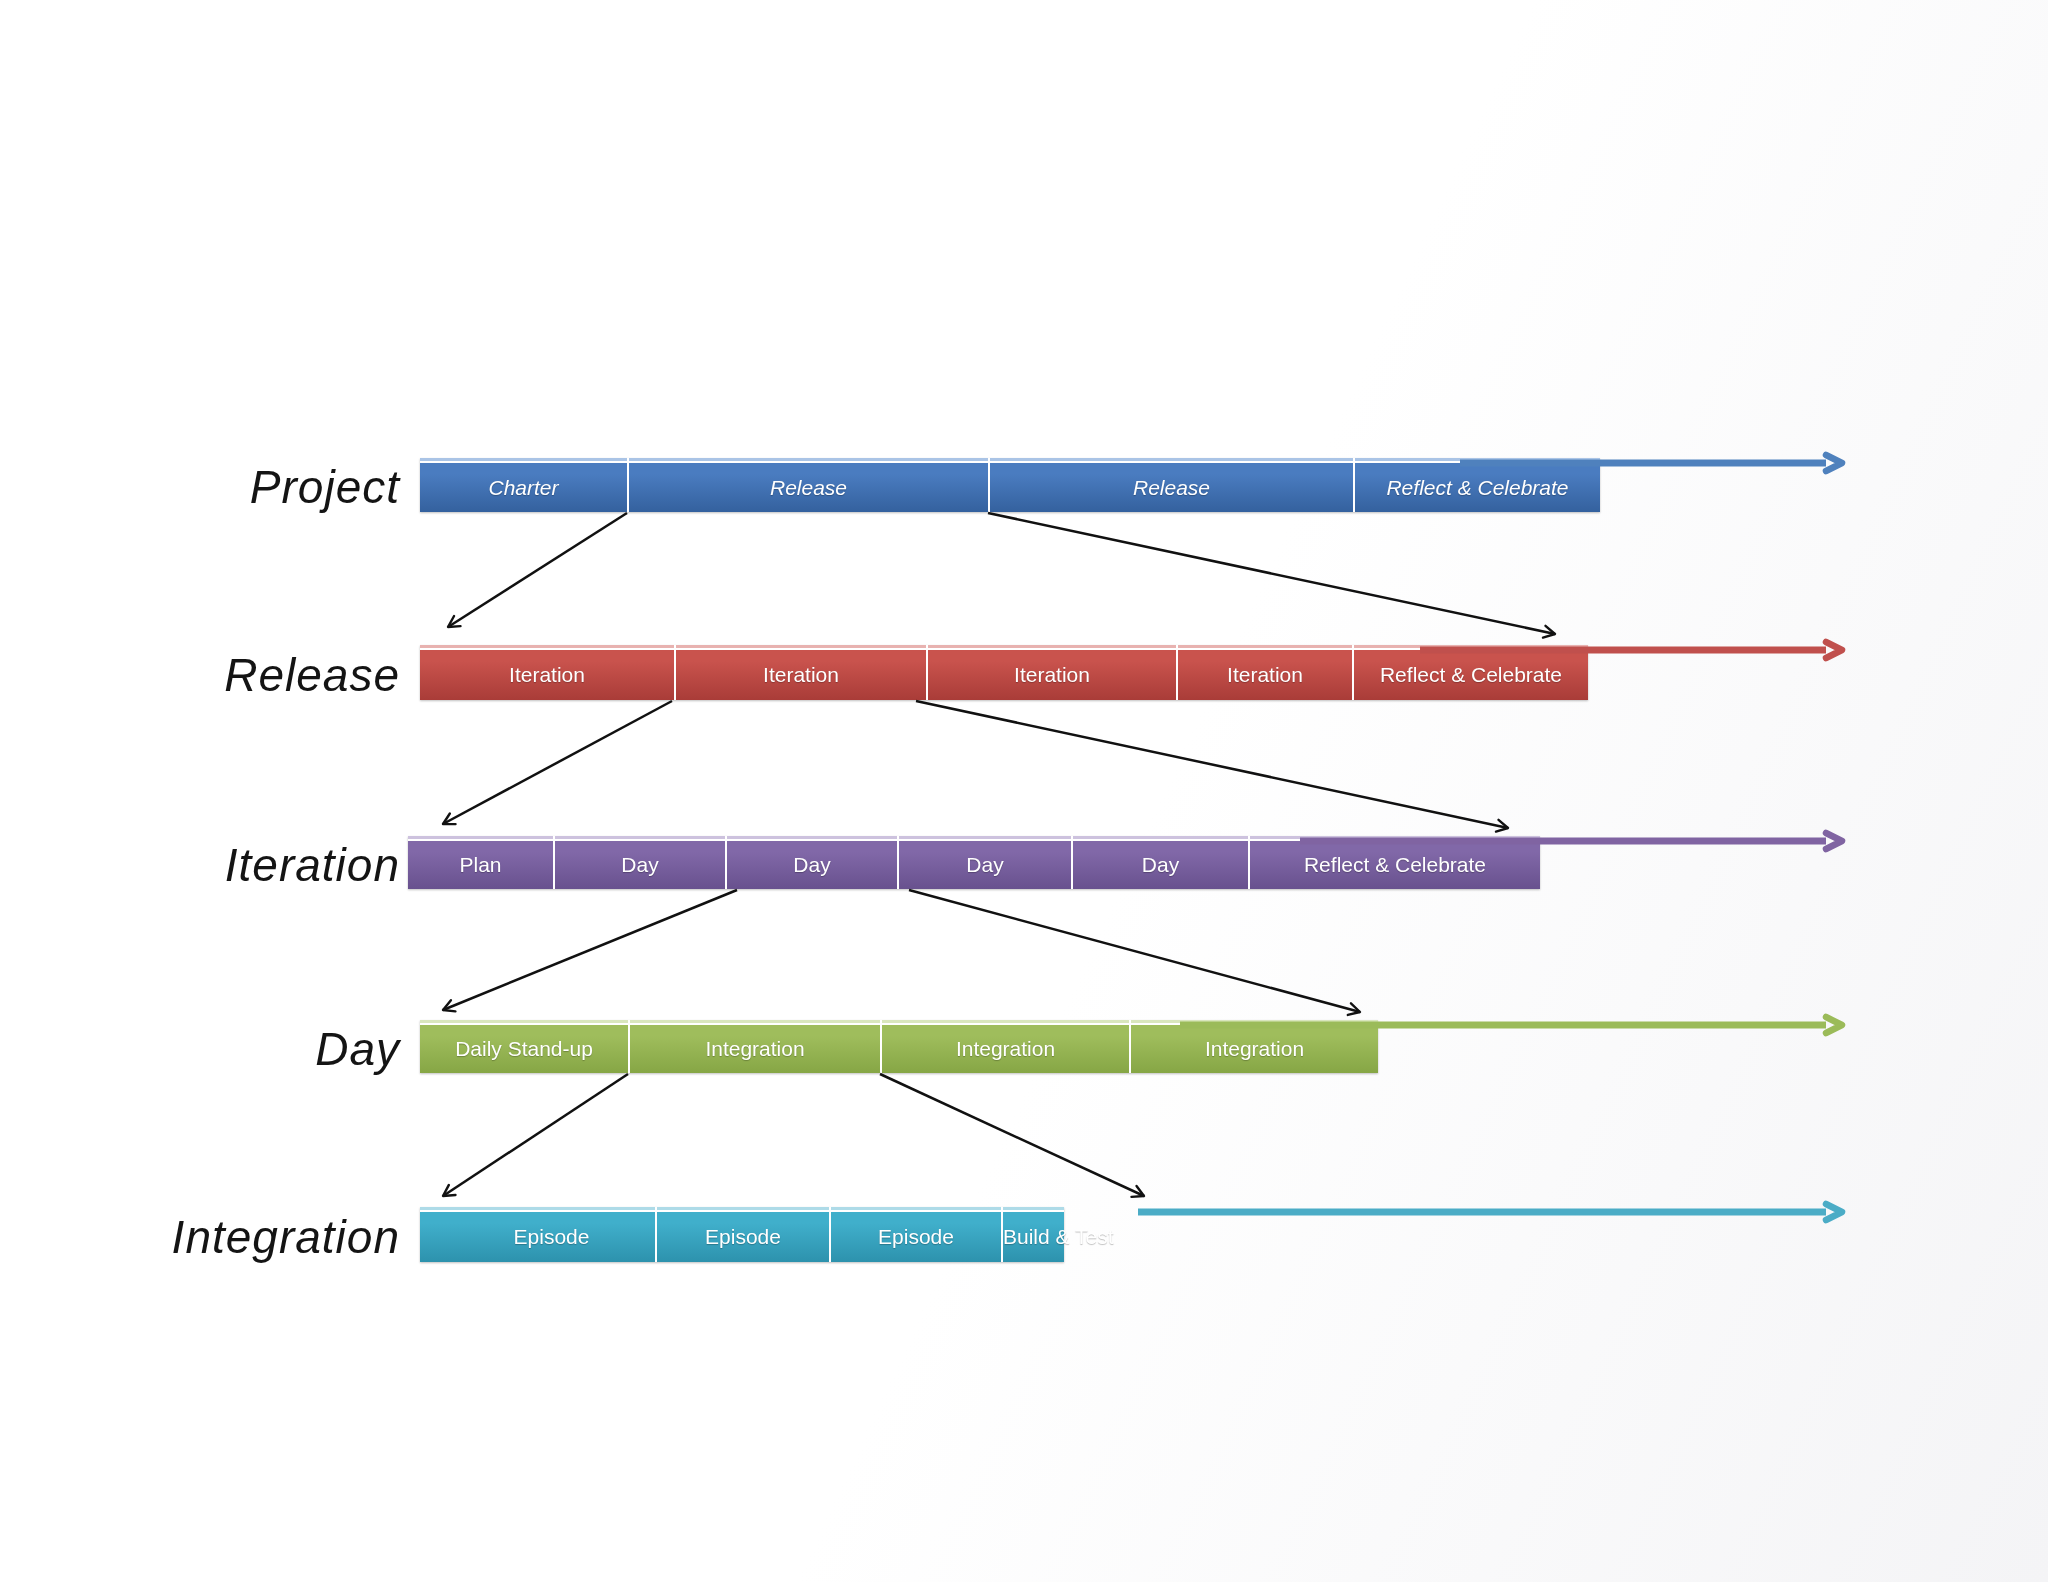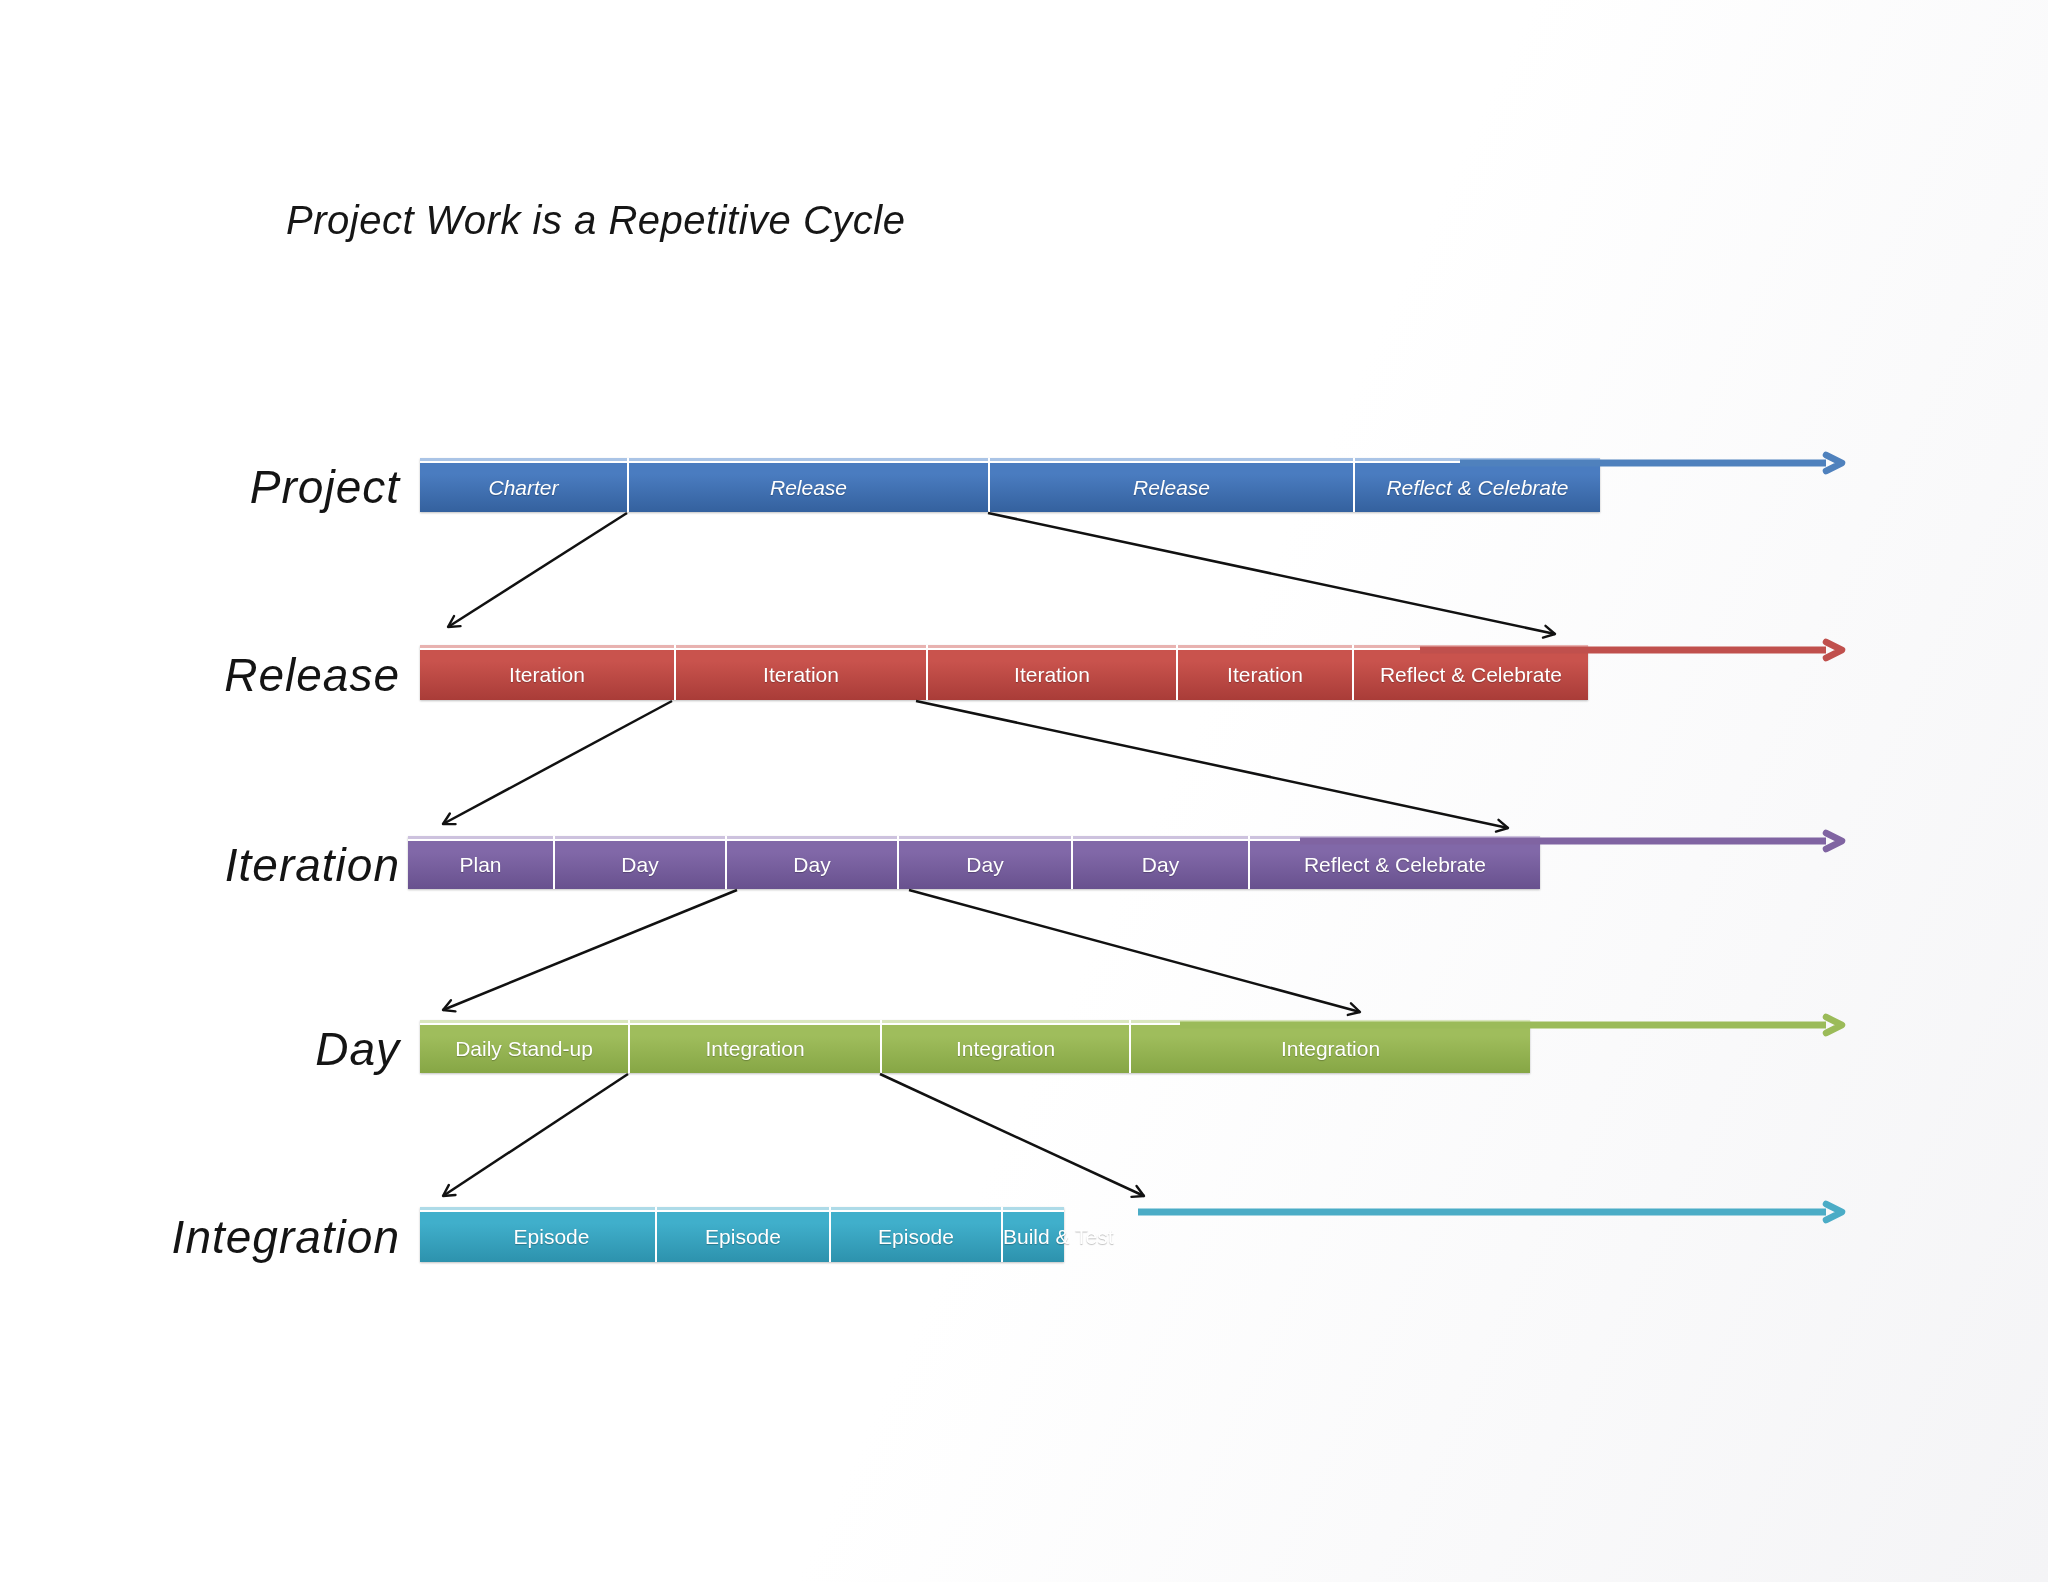--- a/index.html
+++ b/index.html
@@ -39,21 +39,20 @@
   .bar-2{background:linear-gradient(to bottom,#cdc2de 0 3px,#ffffff 3px 5px,#8168a8 5px 16px,#68518e 100%);}
   .bar-3{background:linear-gradient(to bottom,#d9e6bd 0 3px,#ffffff 3px 5px,#9fbd5c 5px 16px,#86a645 100%);}
   .bar-4{background:linear-gradient(to bottom,#aedbe8 0 3px,#ffffff 3px 5px,#40afcb 5px 16px,#2d92ad 100%);}
   svg.overlay{position:absolute;left:0;top:0;pointer-events:none;}
 </style>
 </head>
 <body>
 
 <div id="canvas">
 
-  <div class="page-title">Project Work is a Repetitive Cycle</div>
 
   <div class="row-label" style="top:460px;height:54px;line-height:54px;">Project</div>
   <div class="row-label" style="top:648px;height:55px;line-height:55px;">Release</div>
   <div class="row-label" style="top:839px;height:53px;line-height:53px;">Iteration</div>
   <div class="row-label" style="top:1023px;height:53px;line-height:53px;">Day</div>
   <div class="row-label" style="top:1210px;height:55px;line-height:55px;">Integration</div>
 
   <div class="bar bar-0" style="left:420px;top:458px;width:1180px;height:54px;font-style:italic;">
     <div class="seg" style="flex:0 0 207px;">Charter</div>
     <div class="seg" style="flex:0 0 361px;">Release</div>
@@ -71,21 +70,21 @@
 
   <div class="bar bar-2" style="left:408px;top:836px;width:1132px;height:53px;">
     <div class="seg" style="flex:0 0 145px;">Plan</div>
     <div class="seg" style="flex:0 0 172px;">Day</div>
     <div class="seg" style="flex:0 0 172px;">Day</div>
     <div class="seg" style="flex:0 0 174px;">Day</div>
     <div class="seg" style="flex:0 0 177px;">Day</div>
     <div class="seg" style="flex:1 1 auto;">Reflect &amp; Celebrate</div>
   </div>
 
-  <div class="bar bar-3" style="left:420px;top:1020px;width:1110px;height:53px;">
+  <div class="bar bar-3" style="left:420px;top:1020px;width:958px;height:53px;">
     <div class="seg" style="flex:0 0 208px;">Daily Stand-up</div>
     <div class="seg" style="flex:0 0 252px;">Integration</div>
     <div class="seg" style="flex:0 0 249px;">Integration</div>
     <div class="seg" style="flex:1 1 auto;">Integration</div>
   </div>
 
   <div class="bar bar-4" style="left:420px;top:1207px;width:644px;height:55px;padding-left:28px;">
     <div class="seg" style="flex:0 0 207px;">Episode</div>
     <div class="seg" style="flex:0 0 174px;">Episode</div>
     <div class="seg" style="flex:0 0 172px;">Episode</div>

